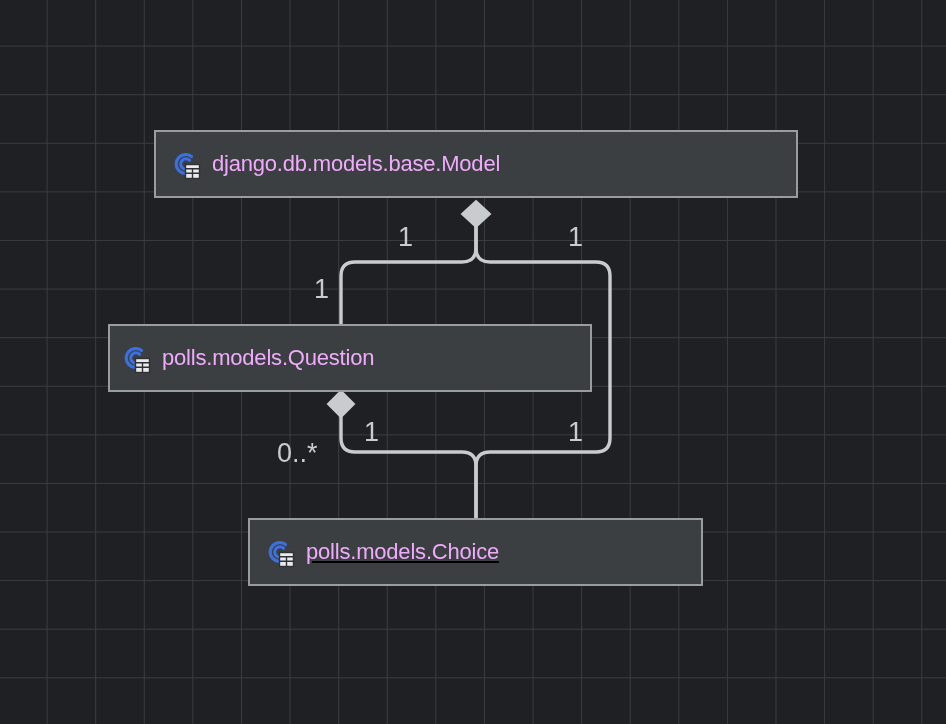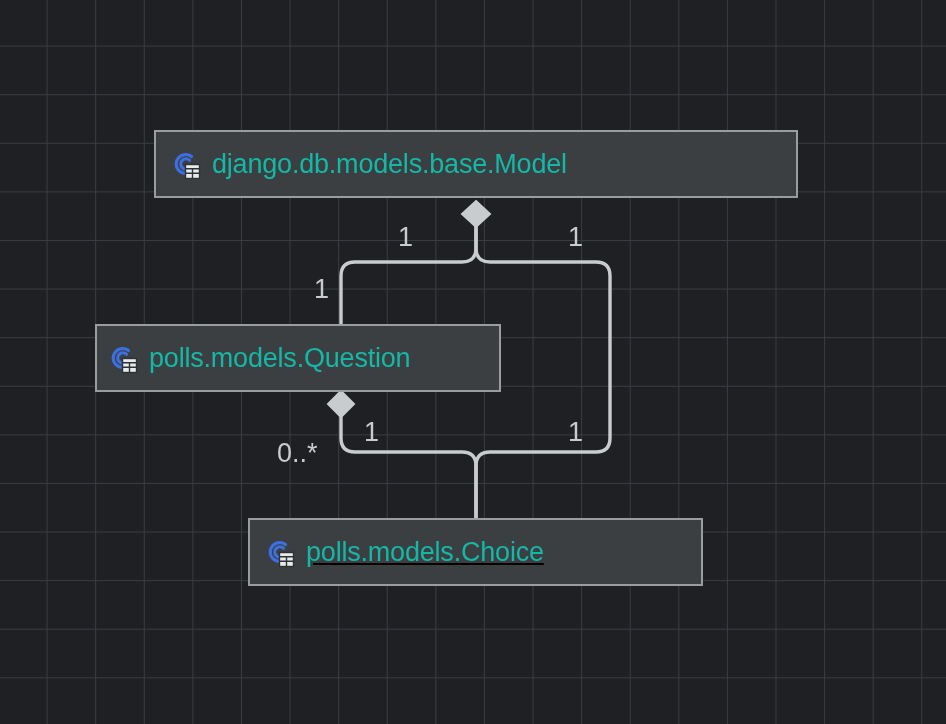--- a/index.html
+++ b/index.html
@@ -38,23 +38,23 @@
     white-space: nowrap;
   }
   .node-icon {
     flex: 0 0 auto;
     width: 34px;
     height: 34px;
     margin-right: 10px;
     display: block;
   }
   .node-label {
-    font-size: 27px;
+    font-size: 22px;
     line-height: 1;
-    color: #14b8a6;
+    color: #f0abfc;
     letter-spacing: -0.2px;
   }
   .mult {
     position: absolute;
     font-size: 27px;
     line-height: 1;
     color: #c9ccce;
     white-space: nowrap;
   }
 </style>
@@ -103,21 +103,21 @@
   <div class="node" style="left:154px; top:130px; width:644px; height:68px;">
     <svg class="node-icon" viewBox="0 0 34 34" xmlns="http://www.w3.org/2000/svg">
       <path d="M23.5 9.5 A9.5 9.5 0 1 0 23.5 24.5" fill="none" stroke="#3c6fe0" stroke-width="3.2" stroke-linecap="round"></path>
       <path d="M21.5 13.2 A5.2 5.2 0 1 0 21.5 20.8" fill="none" stroke="#3c6fe0" stroke-width="3.2" stroke-linecap="round"></path>
       <rect x="17.5" y="17.5" width="14" height="14" fill="#e8eaec" stroke="#2f3134" stroke-width="1.4"></rect>
       <path d="M17.5 21.8 H31.5 M24.5 21.8 V31.5 M17.5 26.3 H31.5" stroke="#2f3134" stroke-width="1.4" fill="none"></path>
     </svg>
     <span class="node-label">django.db.models.base.Model</span>
   </div>
 
-  <div class="node" style="left:95px; top:324px; width:406px; height:68px;padding-left:8px;">
+  <div class="node" style="left:108px; top:324px; width:484px; height:68px;padding-left:8px;">
     <svg class="node-icon" viewBox="0 0 34 34" xmlns="http://www.w3.org/2000/svg">
       <path d="M23.5 9.5 A9.5 9.5 0 1 0 23.5 24.5" fill="none" stroke="#3c6fe0" stroke-width="3.2" stroke-linecap="round"></path>
       <path d="M21.5 13.2 A5.2 5.2 0 1 0 21.5 20.8" fill="none" stroke="#3c6fe0" stroke-width="3.2" stroke-linecap="round"></path>
       <rect x="17.5" y="17.5" width="14" height="14" fill="#e8eaec" stroke="#2f3134" stroke-width="1.4"></rect>
       <path d="M17.5 21.8 H31.5 M24.5 21.8 V31.5 M17.5 26.3 H31.5" stroke="#2f3134" stroke-width="1.4" fill="none"></path>
     </svg>
     <span class="node-label">polls.models.Question</span>
   </div>
 
   <div class="node" style="left:248px; top:518px; width:455px; height:68px;text-decoration:underline;">

